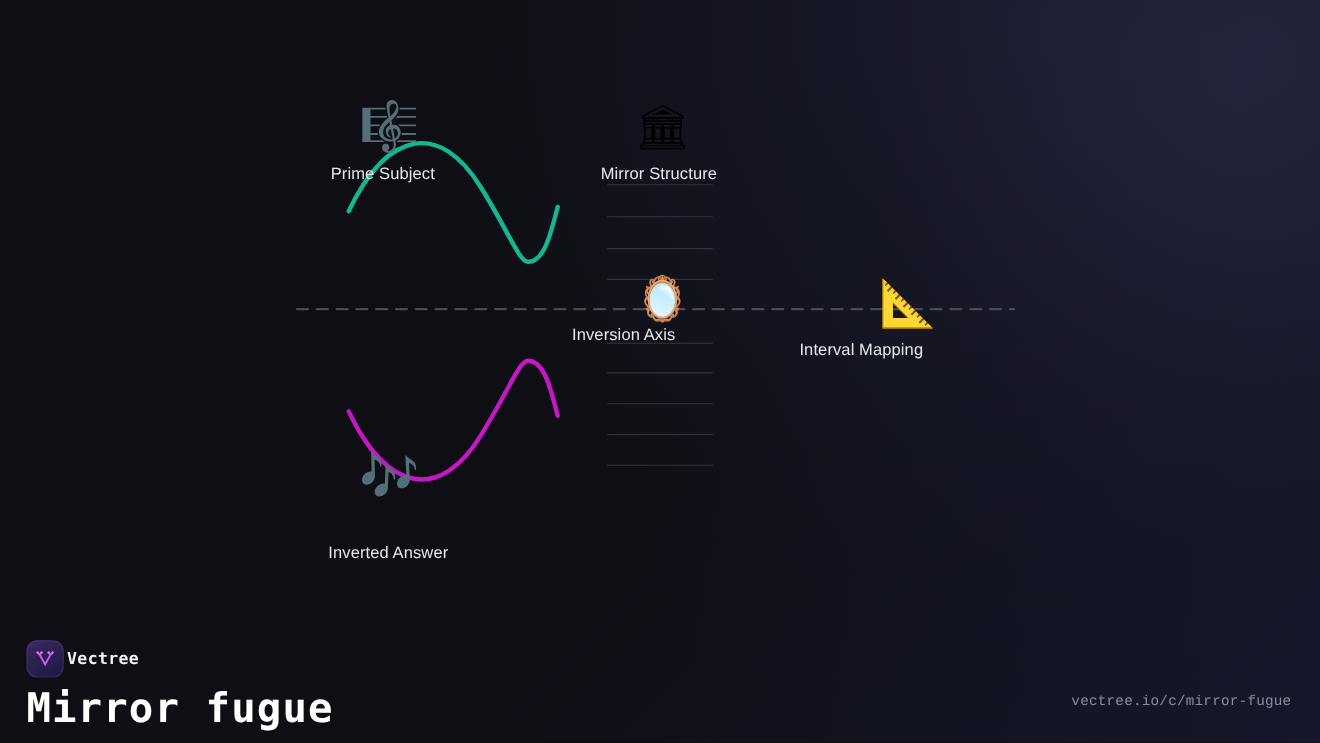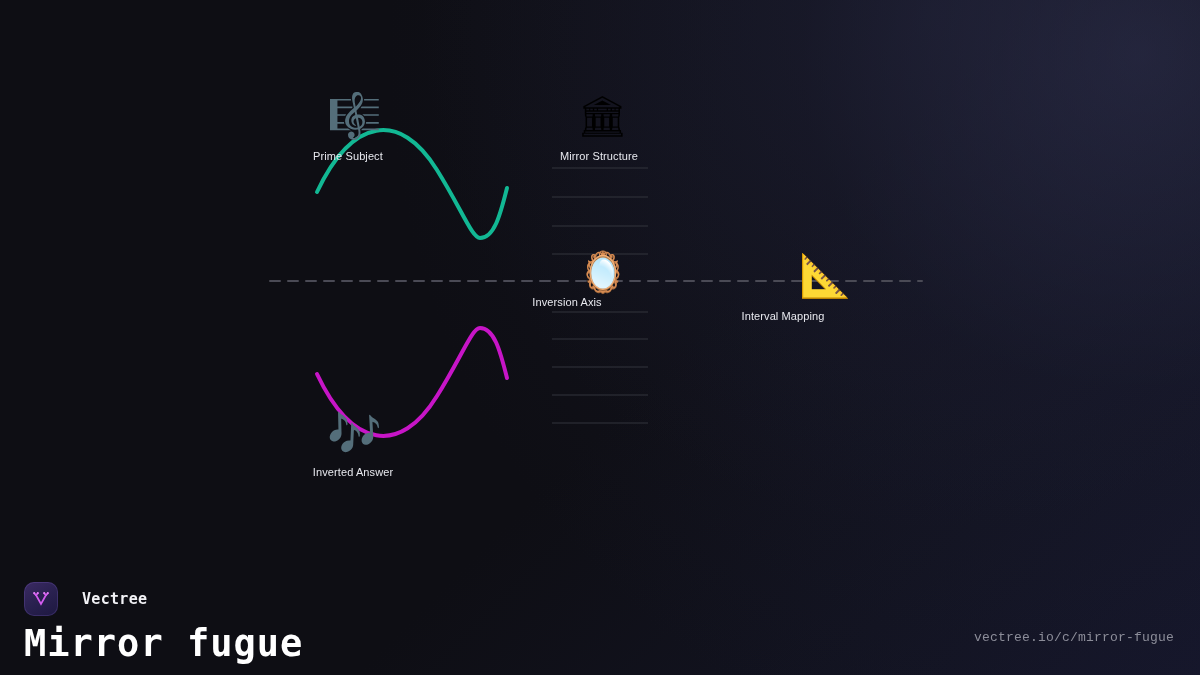--- a/index.html
+++ b/index.html
@@ -25,36 +25,36 @@
     position:absolute;
     font-family:"DejaVu Sans", sans-serif;
     line-height:1;
     text-align:center;
     user-select:none;
   }
   
   .node-label {
     position:absolute;
     color:#e7e8ee;
-    font-size:11px;
+    font-size:15px;
     font-family:"Liberation Sans", sans-serif;
     letter-spacing:0.1px;
     white-space:nowrap;
     text-align:center;
     transform:translateX(-50%);
   }
   
   #footer {
     position:absolute; left:0; bottom:0;
     width:1200px; height:135px;
     padding:0 24px;
   }
   #brand-row {
     position:absolute; left:24px; top:42px;
-    display:flex; align-items:center; gap:24px;
+    display:flex; align-items:center; gap:3px;
   }
   #logo-mark {
     width:34px; height:34px; border-radius:10px;
     background:linear-gradient(150deg,#3b2a63 0%,#2a2150 48%,#1d1840 100%);
     display:flex; align-items:center; justify-content:center;
     box-shadow:0 0 0 1px rgba(140,110,220,0.22) inset;
     flex:0 0 auto;
   }
   #brand-name {
     color:#f2f2f6; font-size:15px; font-weight:700;
@@ -106,21 +106,21 @@
     <div id="nodes-layer">
         <div class="emoji" style="font-size: 44px; width: 52px; left: 327px; top: 94px;">🎼</div>
         <div class="node-label" style="left: 348px; top: 150px;">Prime Subject</div>
         <div class="emoji" style="font-size: 40px; width: 48px; left: 577px; top: 96px;">🏛</div>
         <div class="node-label" style="left: 599px; top: 150px;">Mirror Structure</div>
         <div class="emoji" style="font-size: 40px; width: 48px; left: 578px; top: 252px;">🪞</div>
         <div class="node-label" style="left: 567px; top: 296px;">Inversion Axis</div>
         <div class="emoji" style="font-size: 42px; width: 50px; left: 799px; top: 255px;">📐</div>
         <div class="node-label" style="left: 783px; top: 310px;">Interval Mapping</div>
         <div class="emoji" style="font-size: 44px; width: 52px; left: 327px; top: 412px;">🎶</div>
-        <div class="node-label" style="left: 353px; top: 466px;">Inverted Answer</div>
+        <div class="node-label" style="left: 353px; top: 494px;">Inverted Answer</div>
       </div>
   </div>
 
   <div id="footer">
 
     <div id="brand-row">
       <div id="logo-mark">
         <svg width="22" height="22" viewBox="0 0 22 22">
           <g stroke="#d45cf0" stroke-width="1.7" stroke-linecap="round" fill="none">
             <path d="M6 7 L11 16 L16 7"></path>

